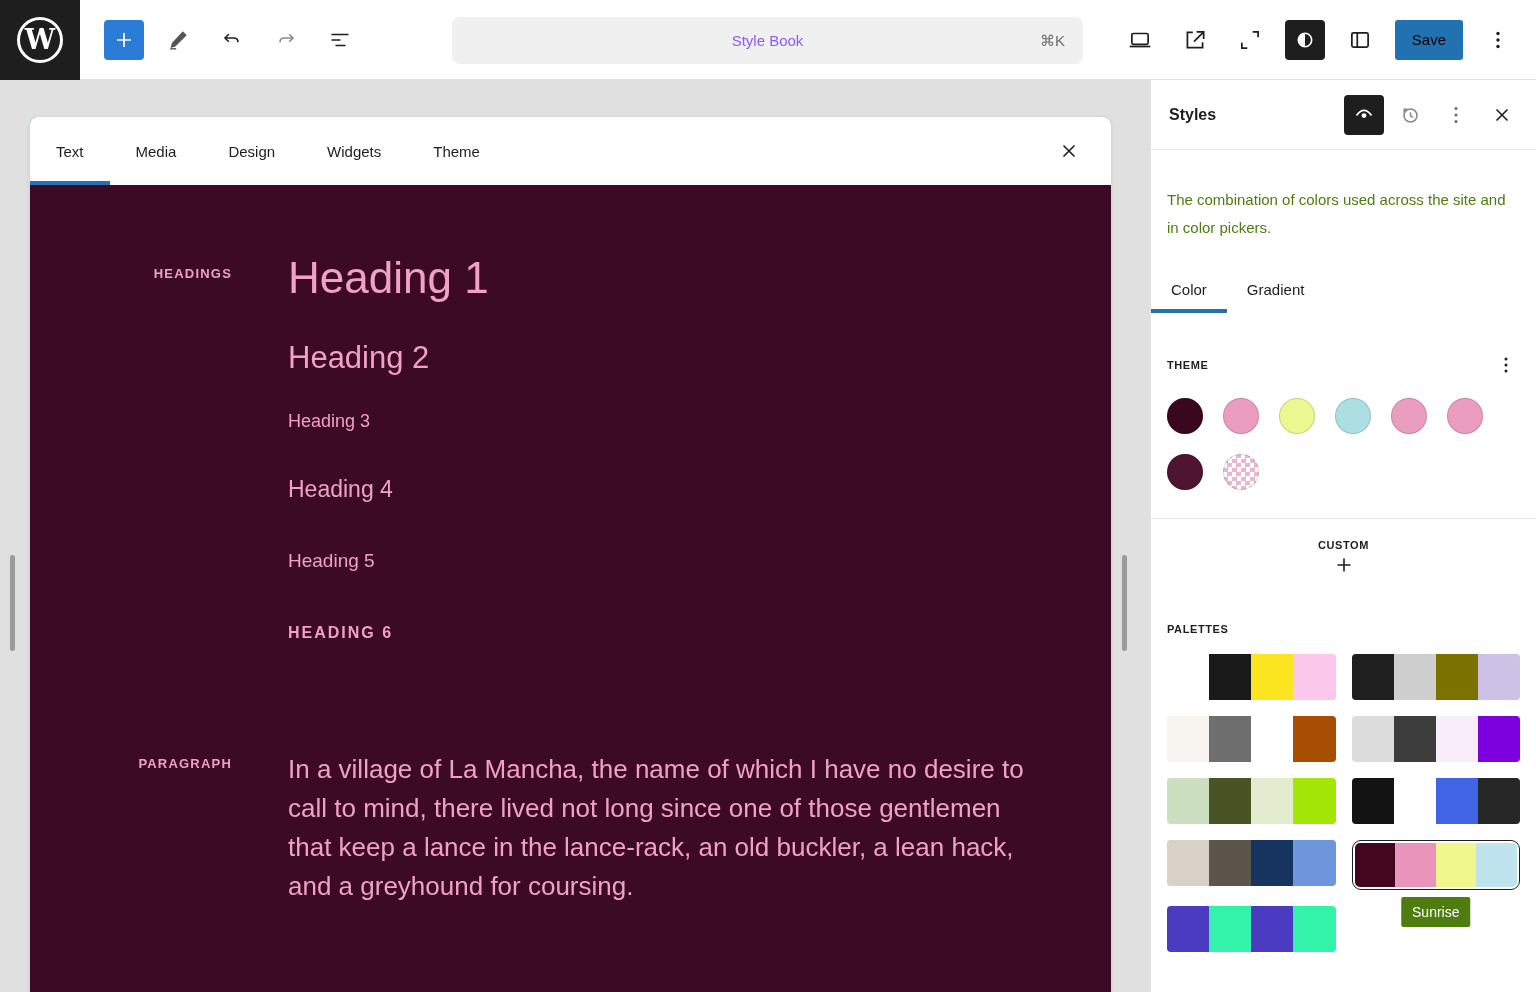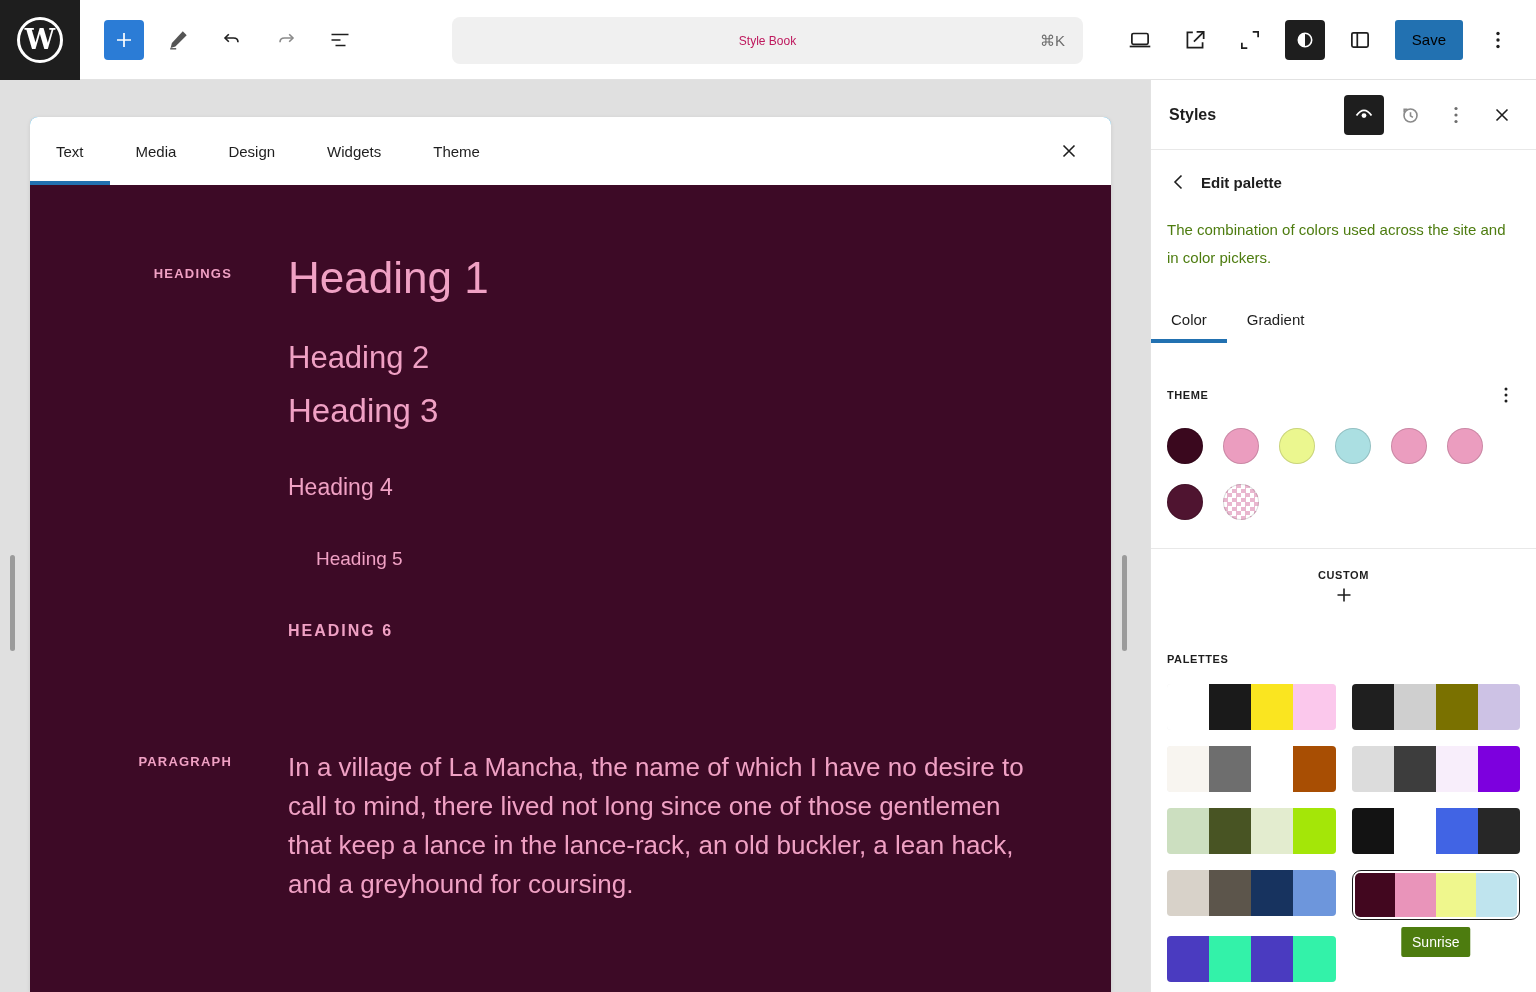--- a/index.html
+++ b/index.html
@@ -10,21 +10,21 @@
   .topbar { position:relative; height:80px; background:#fff; border-bottom:1px solid #e2e2e2;
     display:flex; align-items:center; z-index:20; }
   .wp-logo-block { width:80px; height:80px; background:#1e1e1e; display:flex; align-items:center; justify-content:center; flex:none; }
   .wp-mark { width:46px; height:46px; border:3px solid #fff; border-radius:50%; display:flex; align-items:center; justify-content:center;
     color:#fff; font-family:"DejaVu Serif", serif; font-weight:bold; font-size:27px; line-height:1; }
   .left-tools { display:flex; align-items:center; gap:14px; margin-left:24px; }
   .icon-btn { width:40px; height:40px; border:none; background:transparent; display:flex; align-items:center; justify-content:center; cursor:pointer; border-radius:4px; }
   .inserter { background:#2b7cd6; border-radius:4px; }
   .cmd-bar { position:absolute; left:452px; top:17px; width:631px; height:47px; background:#f0f0f0;
     border-radius:8px; display:flex; align-items:center; justify-content:center; cursor:pointer; }
-  .cmd-title { font-size:12px; color:#be185d; }
+  .cmd-title { font-size:15px; color:#8b5cf6; }
   .cmd-shortcut { position:absolute; right:18px; font-size:15px; color:#6d6d6d; }
   .right-tools { margin-left:auto; display:flex; align-items:center; gap:15px; padding-right:18px; }
   .styles-toggle-active { background:#1e1e1e; border-radius:4px; }
   .save-btn { height:40px; padding:0 17px; background:#2271b1; color:#000000; font-size:15px; border:none; border-radius:3px; cursor:pointer;
     font-family:"Liberation Sans", sans-serif; }
 
   
   .main { display:flex; height:912px; }
   .canvas { position:relative; width:1150px; flex:none; background:#e0e0e0; }
   .scroll-thumb { position:absolute; width:5px; height:96px; top:475px; background:#9b9b9b; border-radius:3px; }
@@ -37,23 +37,23 @@
   .sb-tab { position:relative; display:flex; align-items:center; padding:0 26px; font-size:15px; color:#1e1e1e; cursor:pointer; }
   .sb-tab.active::after { content:""; position:absolute; left:0; right:0; bottom:0; height:4px; background:#2271b1; }
   .sb-close { margin-left:auto; align-self:center; margin-right:22px; }
 
   .sb-content { flex:1; background:var(--sb-bg); color:var(--sb-text); padding-top:67px; overflow:hidden; }
   .sb-row { display:flex; }
   .sb-label-col { width:202px; flex:none; text-align:right; font-size:13px; font-weight:600; letter-spacing:1.2px; text-transform:uppercase; }
   .sb-demo-col { margin-left:56px; }
   .h1d { font-size:44px; line-height:1.2; font-weight:400; }
   .h2d { font-size:31px; line-height:1.2; font-weight:400; margin-top:34px; }
-  .h3d { font-size:33px; line-height:1.2; font-weight:400; margin-top:15px; }
+  .h3d { font-size:18px; line-height:1.2; font-weight:400; margin-top:35px; }
   .h4d { font-size:23px; line-height:1.2; font-weight:400; margin-top:43px; }
-  .h5d { font-size:19px; line-height:1.2; font-weight:400; margin-top:47px;margin-left:28px; }
+  .h5d { font-size:19px; line-height:1.2; font-weight:400; margin-top:47px; }
   .h6d { font-size:16px; line-height:1.2; font-weight:700; letter-spacing:2px; margin-top:50px; }
   .para-row { margin-top:108px; }
   .para-demo { max-width:748px; font-size:26px; line-height:1.5; font-weight:400; }
   .label-pad-h { padding-top:14px; }
   .label-pad-p { padding-top:6px; }
 
   
   .sidebar { width:386px; flex:none; background:#fff; border-left:1px solid #e2e2e2; display:flex; flex-direction:column; }
   .sp-header { height:70px; flex:none; display:flex; align-items:center; padding:0 14px 0 18px; border-bottom:1px solid #e8e8e8; gap:6px; }
   .sp-title { font-size:16px; font-weight:600; margin-right:auto; }
@@ -271,28 +271,20 @@
       <button class="icon-btn">
         <span>
           <svg width="24" height="24" viewBox="0 0 24 24">
               <path class="ic" d="M6.5 6.5l11 11M17.5 6.5l-11 11"></path>
             </svg>
         </span>
       </button>
     </div>
 
     <div class="sp-body">
-      <div class="back-row">
-        <span>
-          <svg width="24" height="24" viewBox="0 0 24 24">
-              <path class="ic" d="M14.5 5.5 8 12l6.5 6.5"></path>
-            </svg>
-        </span>
-        <span class="back-label">Edit palette</span>
-      </div>
 
       <p class="sp-desc">The combination of colors used across the site and in color pickers.</p>
 
       <div class="cg-tabs">
         <div class="cg-tab active">Color</div>
         <div class="cg-tab">Gradient</div>
       </div>
 
       <div class="section-head theme-head">
         <span class="section-label">Theme</span>

